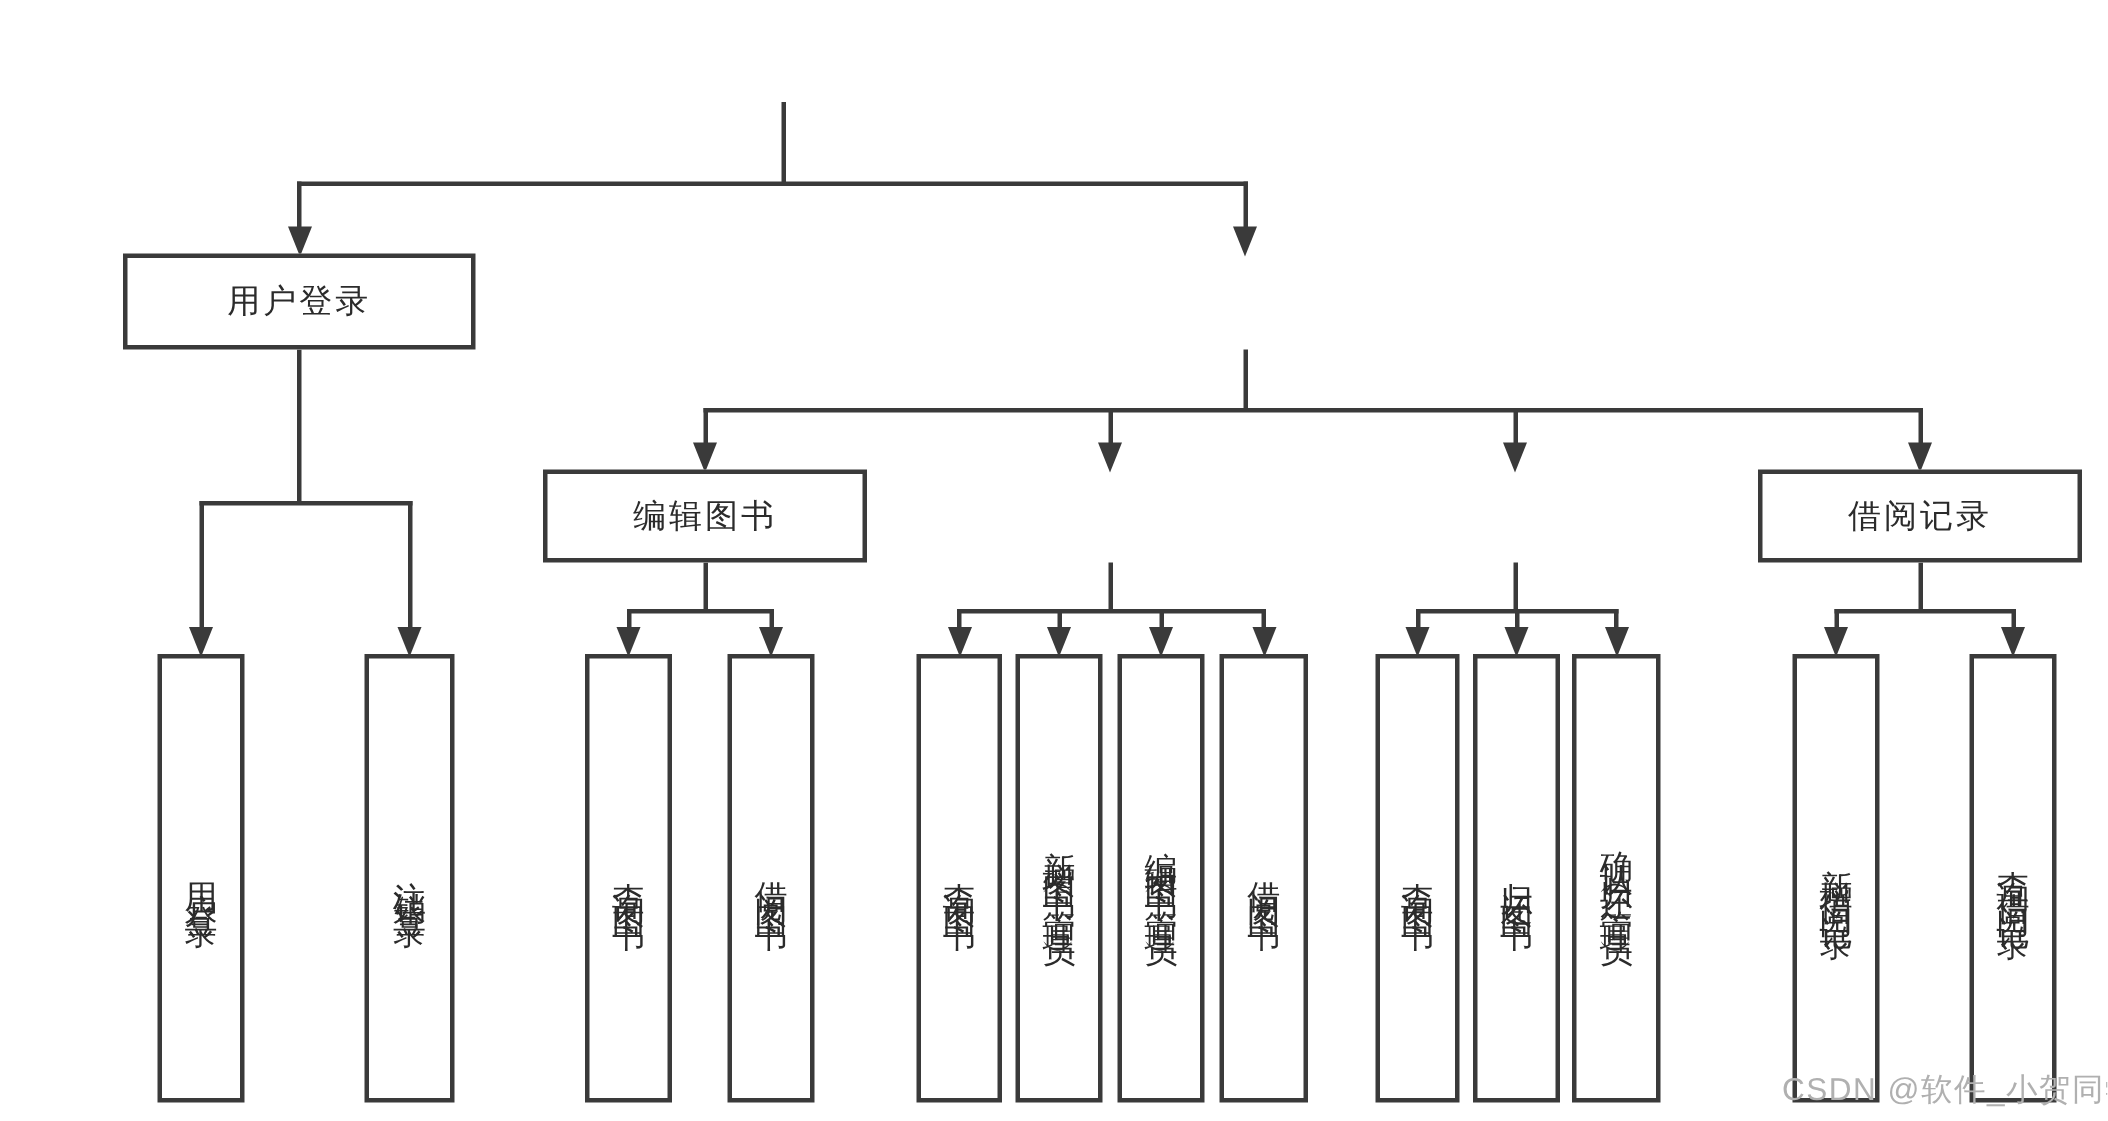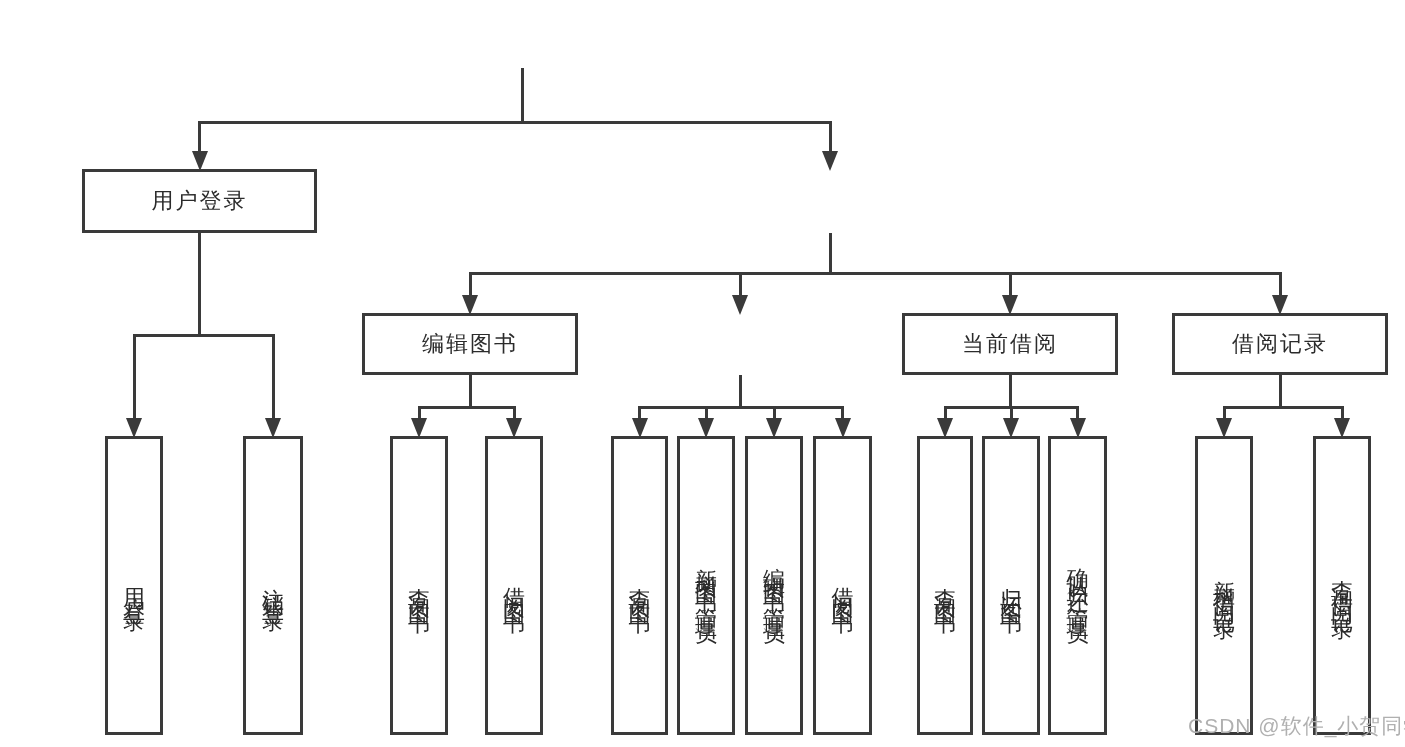--- a/index.html
+++ b/index.html
@@ -61,23 +61,20 @@
 </head>
 <body>
 
 <div id="canvas">
   <div class="watermark" style="left: 1188px; top: 712px; color: rgb(176, 176, 176);">CSDN @软件_小贺同学</div>
     <div class="node" style="left: 82px; top: 169px; width: 235px; height: 64px; font-size: 22px;">
       <span>用户登录</span>
     </div>
     <div class="node" style="left: 362px; top: 313px; width: 216px; height: 62px; font-size: 22px;">
       <span>编辑图书</span>
-    </div>
-    <div class="node" style="left: 902px; top: 313px; width: 216px; height: 62px; font-size: 22px;">
-      <span>当前借阅</span>
     </div>
     <div class="node" style="left: 1172px; top: 313px; width: 216px; height: 62px; font-size: 22px;">
       <span>借阅记录</span>
     </div>
     <div class="node vertical" style="left: 105px; top: 436px; width: 58px; height: 299px; font-size: 22px;">
       <span>用户登录</span>
     </div>
     <div class="node vertical" style="left: 243px; top: 436px; width: 60px; height: 299px; font-size: 22px;">
       <span>注销登录</span>
     </div>

